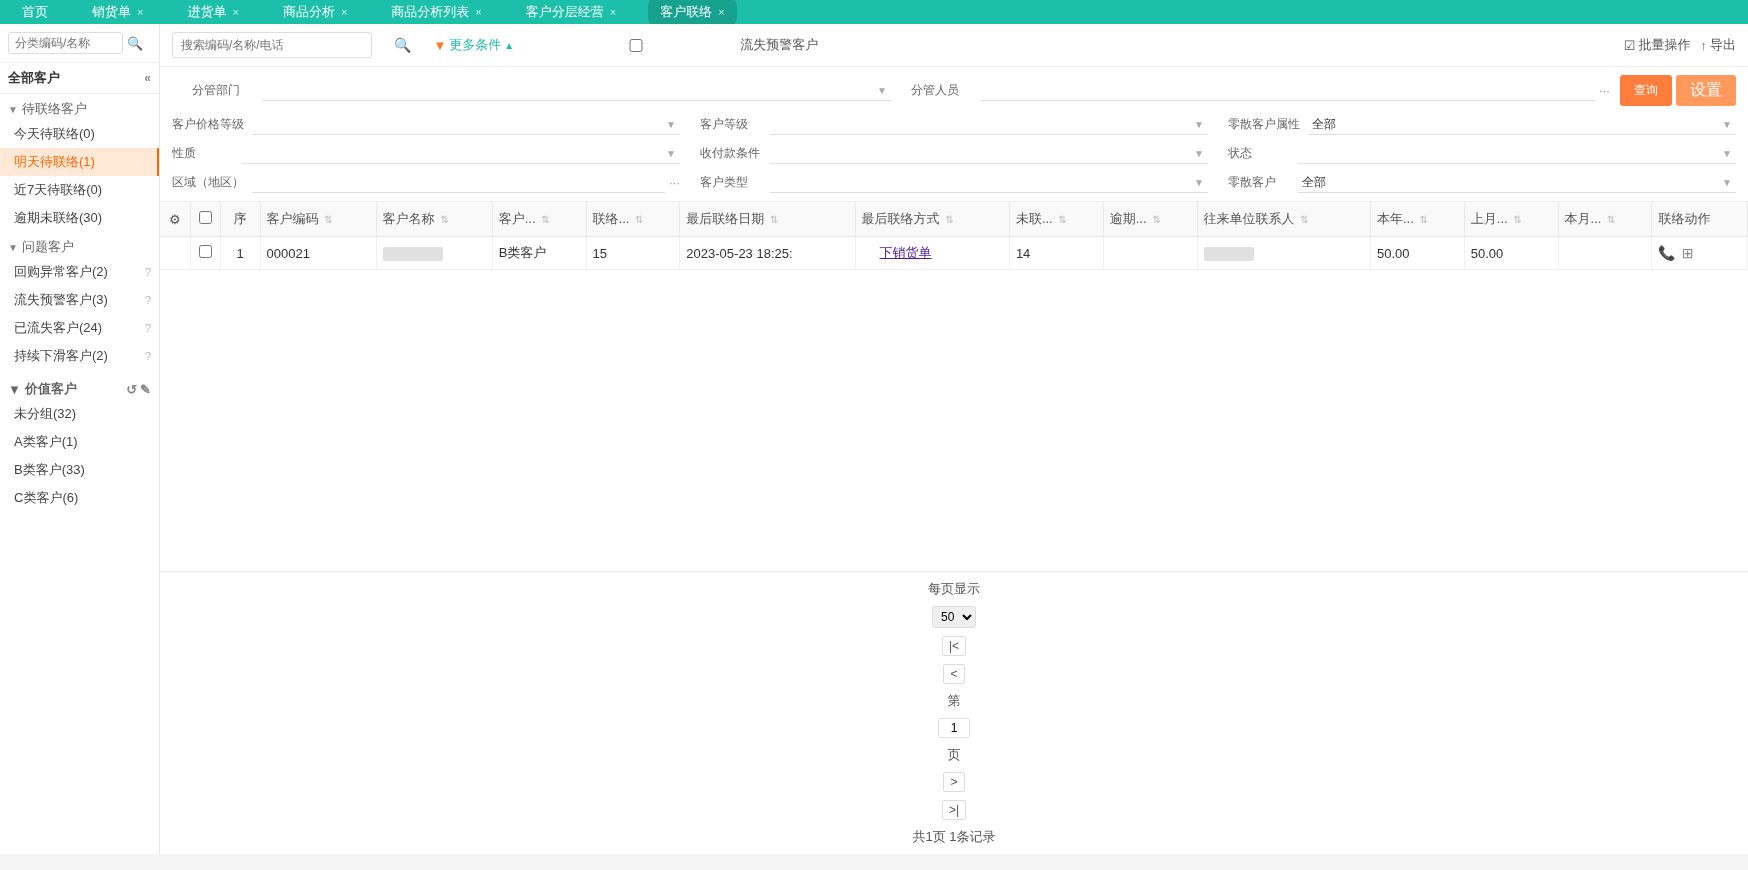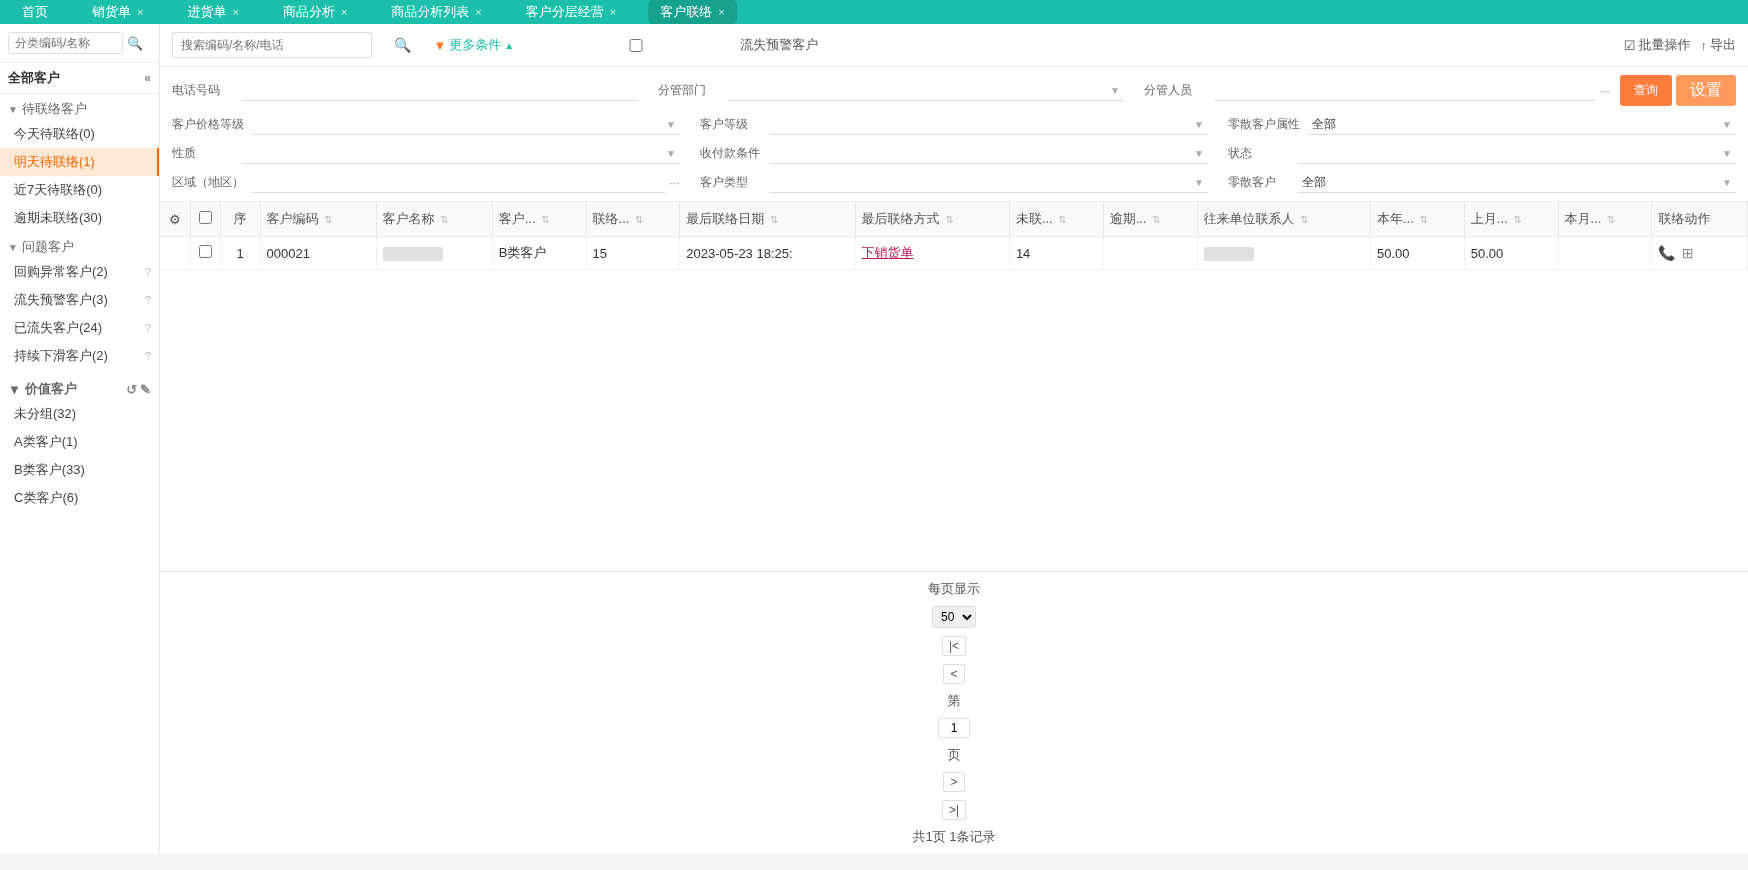--- a/index.html
+++ b/index.html
@@ -303,21 +303,21 @@
     table thead th .sort-icon { color: #bbb; font-size: 10px; margin-left: 2px; }
     table tbody tr {
       border-bottom: 1px solid #f0f0f0;
     }
     table tbody td {
       padding: 7px 6px;
       color: #333;
       white-space: nowrap;
       border-right: 1px solid #f0f0f0;
     }
-    .td-link { color: #be185d; cursor: pointer; text-decoration: underline; }
+    .td-link { color: #4c1d95; cursor: pointer; text-decoration: underline; margin-left: 18px; }
     .col-no { width: 40px; text-align: center; }
     .col-checkbox { width: 30px; text-align: center; }
     .col-settings-icon { width: 30px; text-align: center; }
     .action-icons { display: flex; gap: 6px; align-items: center; color: #888; }
     .action-icon { cursor: pointer; font-size: 14px; }
     
     
     .pagination {
       background: #fff;
       border-top: 1px solid #e8e8e8;
@@ -508,24 +508,20 @@
         <div class="export-btn">
           <span>↑</span>
           <span>导出</span>
         </div>
       </div>
     </div>
 
     <div class="filter-panel">
 
       <div class="filter-row">
-        <div class="filter-field">
-          <span class="filter-label">电话号码</span>
-          <input class="filter-input" type="text" style="">
-        </div>
         <div class="filter-field-divider"></div>
         <div class="filter-field">
           <span class="filter-label">分管部门</span>
           <div class="filter-select-wrap">
             <select><option></option></select>
             <span class="caret">▼</span>
           </div>
         </div>
         <div class="filter-field-divider"></div>
         <div class="filter-field">

